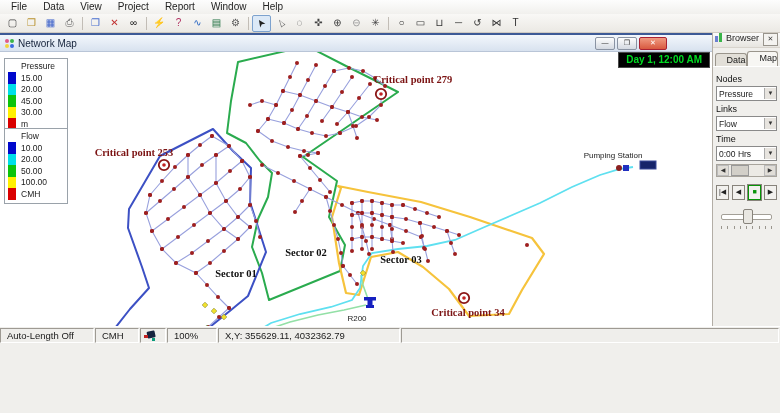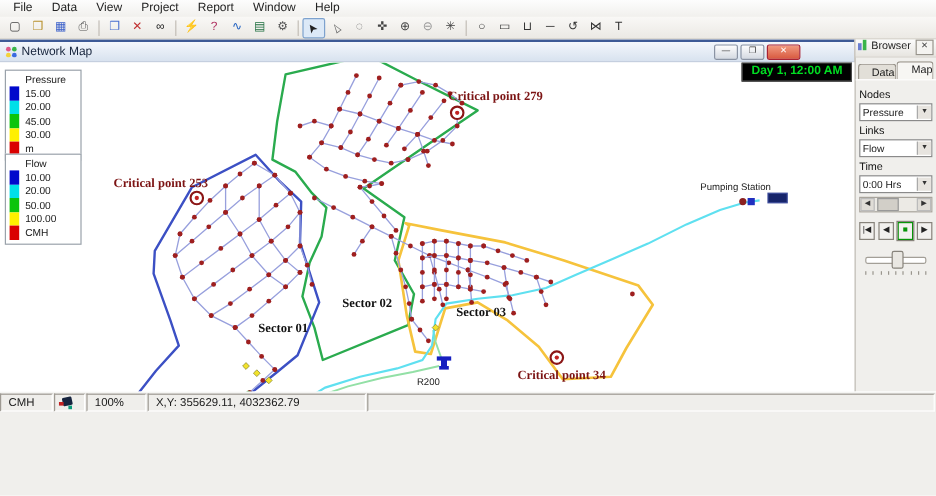--- a/index.html
+++ b/index.html
@@ -612,20 +612,21 @@
           <span class="tick"></span>
           <span class="tick"></span>
           <span class="tick"></span>
           <span class="tick"></span>
         </div>
     </div>
   </div>
 </div>
 
 <div class="statusbar">
+  <div class="sb-cell" style="width:80px">Auto-Length Off</div>
   <div class="sb-cell" style="width:30px">CMH</div>
   <div class="sb-cell" style="width:18px;padding:0 3px">
     <svg width="12" height="12">
       <rect x="3" y="1" width="8" height="7" rx="1" fill="#16243f" transform="rotate(-12 7 4)"></rect>
       <rect x="0" y="5" width="4" height="3" fill="#c22222"></rect>
       <rect x="8" y="8" width="3" height="3" fill="#0a9a7a"></rect>
     </svg>
   </div>
   <div class="sb-cell" style="width:36px">100%</div>
   <div class="sb-cell" style="width:168px">X,Y: 355629.11, 4032362.79</div>

